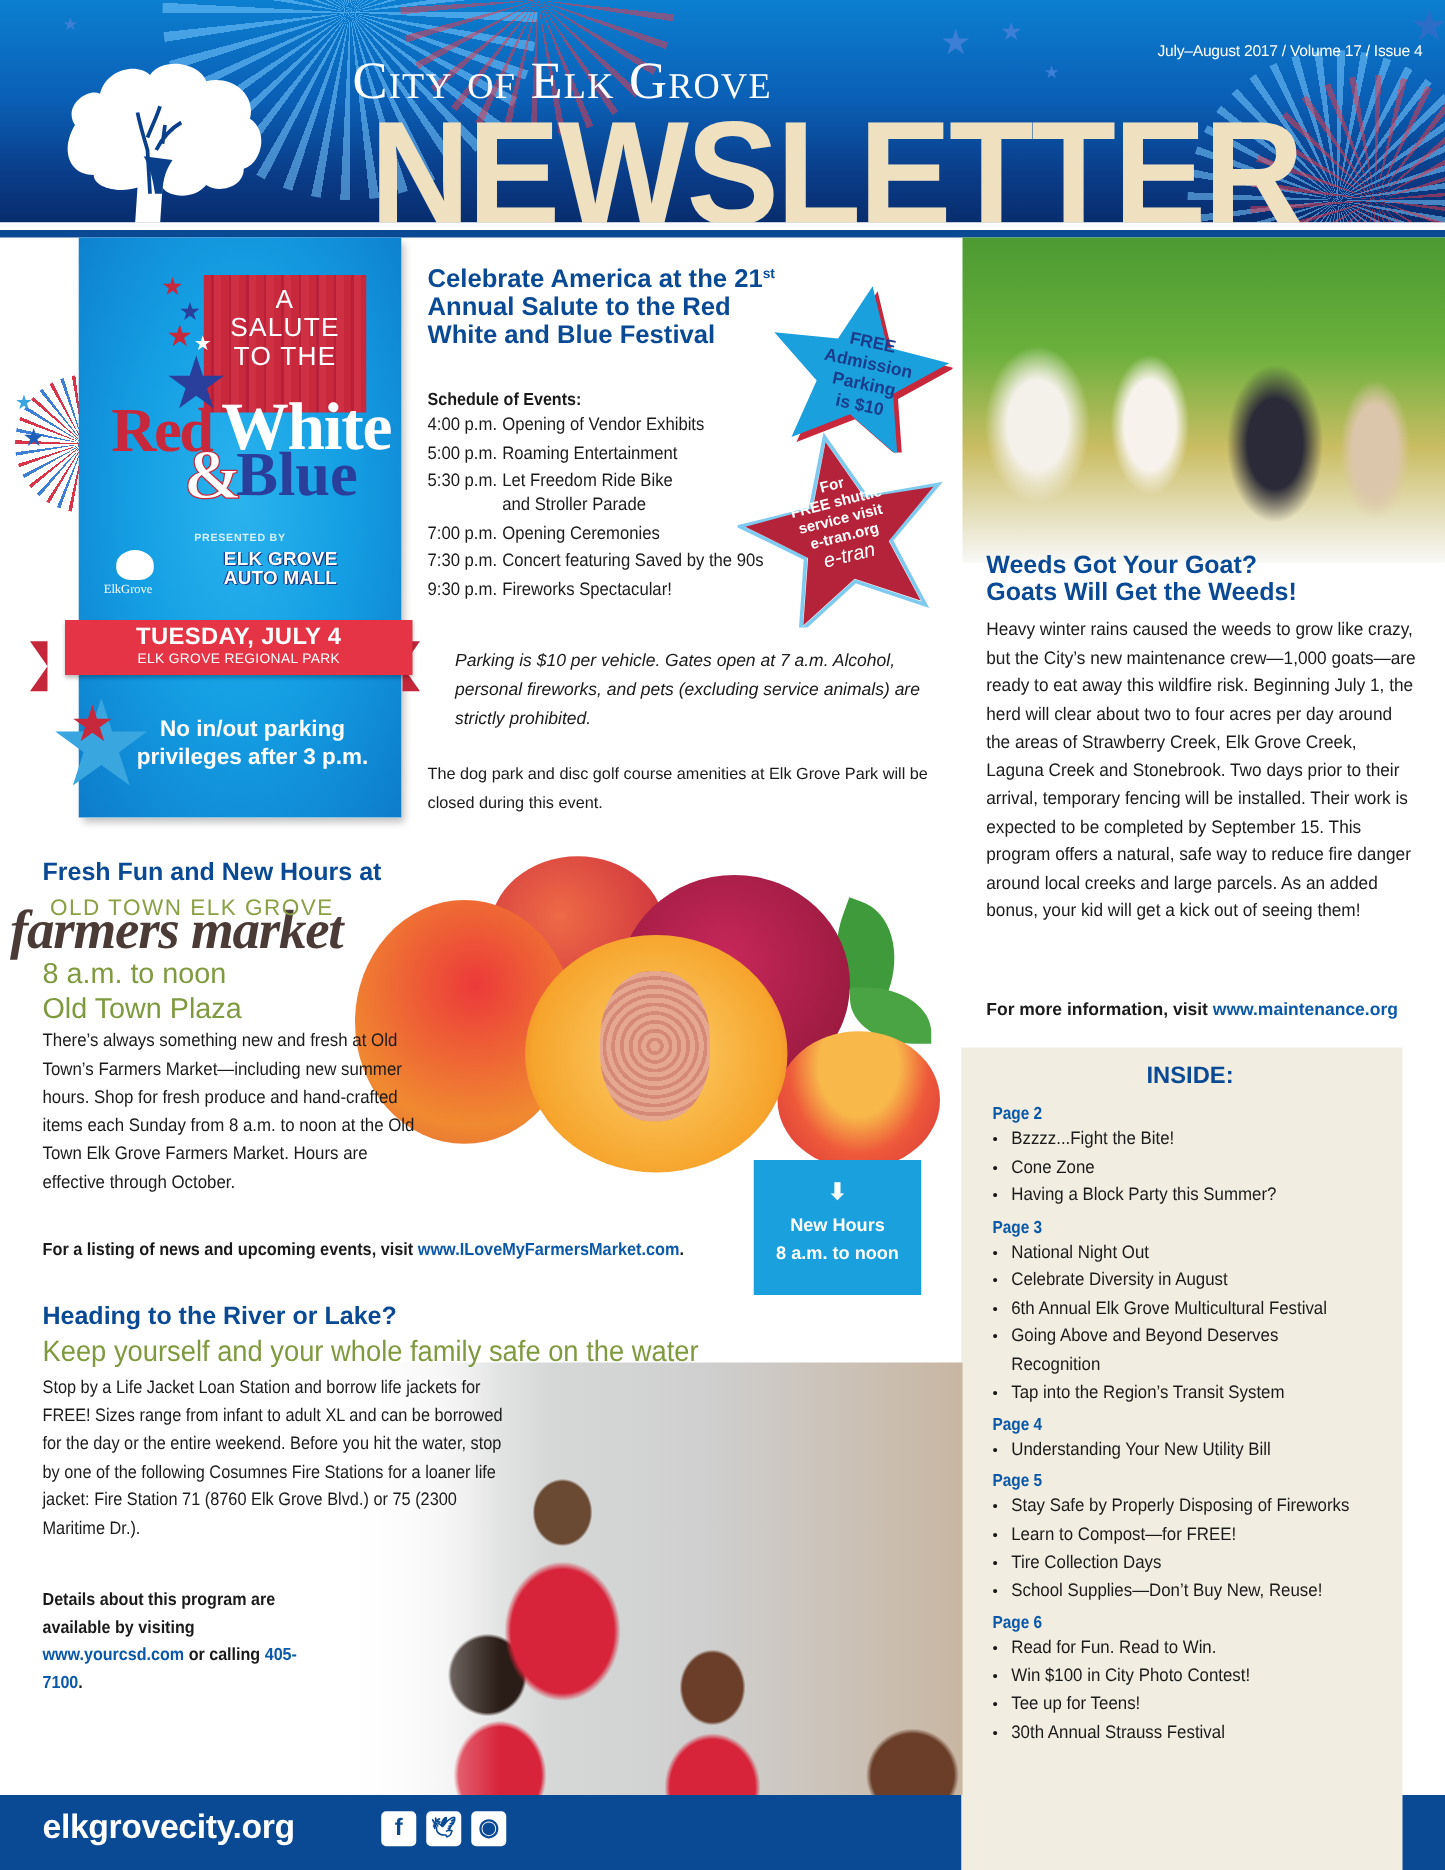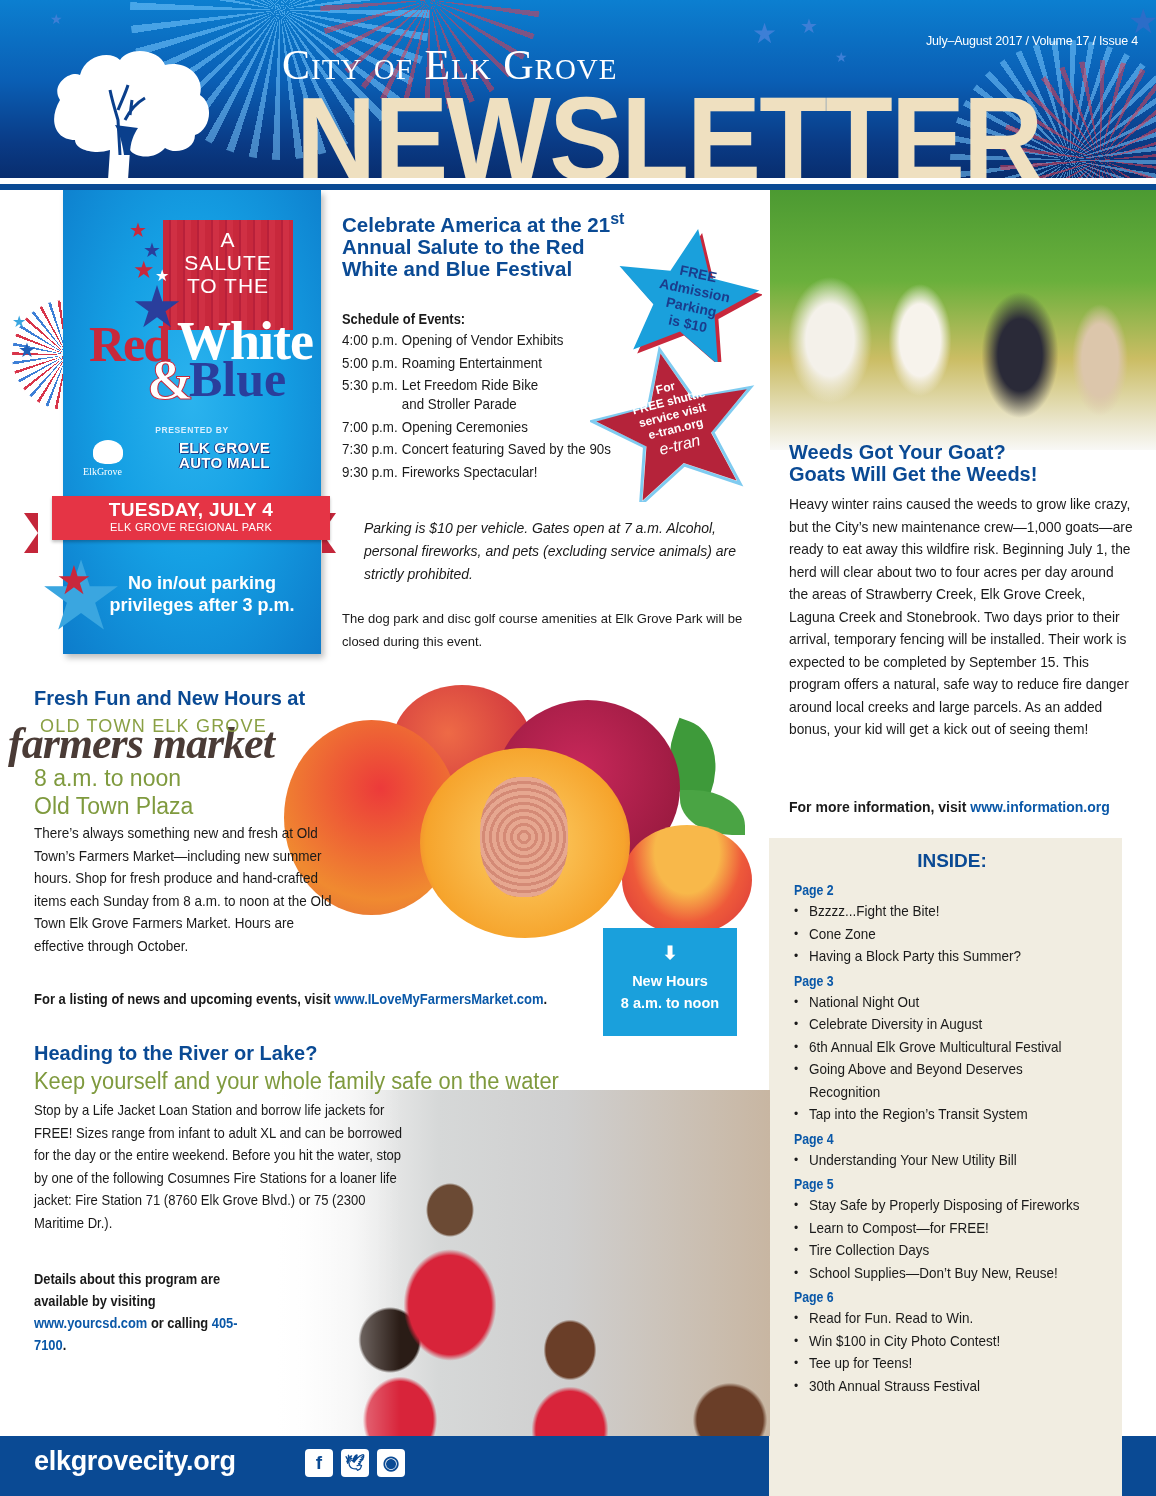--- a/index.html
+++ b/index.html
@@ -49,21 +49,21 @@
   .ribbon-tail-l { left: 24px; top: 513px; width: 0; height: 0; border-top: 20px solid #c4263a; border-bottom: 20px solid #c4263a; border-left: 14px solid transparent; }
   .ribbon-tail-r { left: 322px; top: 513px; width: 0; height: 0; border-top: 20px solid #c4263a; border-bottom: 20px solid #c4263a; border-right: 14px solid transparent; }
   .ribbon-body { left: 52px; top: 496px; width: 278px; height: 44px; background: #e53445;
     box-shadow: 0 2px 3px rgba(0,0,0,.25); text-align: center; color: #fff; }
   .ribbon-day { font-weight: 900; font-size: 19px; line-height: 22px; padding-top: 3px; letter-spacing: .3px; }
   .ribbon-park { font-size: 11px; line-height: 13px; letter-spacing: .3px; }
   .noparking { left: 86px; top: 572px; width: 232px; text-align: center; color: #fff; font-weight: 700; font-size: 18px; line-height: 22px; }
 
   
   .fest-title { left: 342px; top: 208px; width: 300px; color: #0a4a94; font-weight: 900; font-size: 20.5px; line-height: 22px; }
-  .fest-title sup { font-size: 16px; }
+  .fest-title sup { font-size: 11px; }
   .sched-head { left: 342px; top: 311px; font-weight: 700; font-size: 14px; transform: scaleX(.92); transform-origin: left; }
   .sched { left: 342px; top: 331px; width: 310px; font-size: 14.5px; line-height: 19px; }
   .sched-row { display: flex; margin-bottom: 3.5px; transform: scaleX(.92); transform-origin: left; white-space: nowrap; }
   .sched-time { width: 65px; flex: none; }
   .sched-desc { white-space: normal; width: 240px; }
   .fest-note { left: 364px; top: 517px; width: 392px; font-style: italic; font-size: 14px; line-height: 23px; }
   .fest-dog { left: 342px; top: 607px; width: 410px; font-size: 13px; line-height: 23px; }
 
   .star-blue { left: 612px; top: 222px; width: 150px; height: 140px; }
   .star-red { left: 590px; top: 342px; width: 170px; height: 160px; }
@@ -261,21 +261,21 @@
 <div class="abs fest-dog">The dog park and disc golf course amenities at Elk Grove Park will be closed during this event.</div>
 
 <div class="abs goats"></div>
 <div class="abs goats-title">
   <div>Weeds Got Your Goat?</div>
   <div>Goats Will Get the Weeds!</div>
 </div>
 <div class="abs goats-body">
     <p>Heavy winter rains caused the weeds to grow like crazy, but the City’s new maintenance crew—1,000 goats—are ready to eat away this wildfire risk. Beginning July 1, the herd will clear about two to four acres per day around the areas of Strawberry Creek, Elk Grove Creek, Laguna Creek and Stonebrook. Two days prior to their arrival, temporary fencing will be installed. Their work is expected to be completed by September 15. This program offers a natural, safe way to reduce fire danger around local creeks and large parcels. As an added bonus, your kid will get a kick out of seeing them!</p>
   </div>
-<div class="abs goats-more"><span>For more information, visit </span><span class="link">www.information.org</span></div>
+<div class="abs goats-more"><span>For more information, visit </span><span class="link">www.maintenance.org</span></div>
 
 <div class="abs inside"></div>
 <div class="abs inside-title">INSIDE:</div>
 <div class="abs inside-list">
   <div class="inside-page">Page 2</div>
   <div class="inside-item"><span>Bzzzz...Fight the Bite!</span></div>
   <div class="inside-item"><span>Cone Zone</span></div>
   <div class="inside-item"><span>Having a Block Party this Summer?</span></div>
   <div class="inside-page">Page 3</div>
   <div class="inside-item"><span>National Night Out</span></div>

